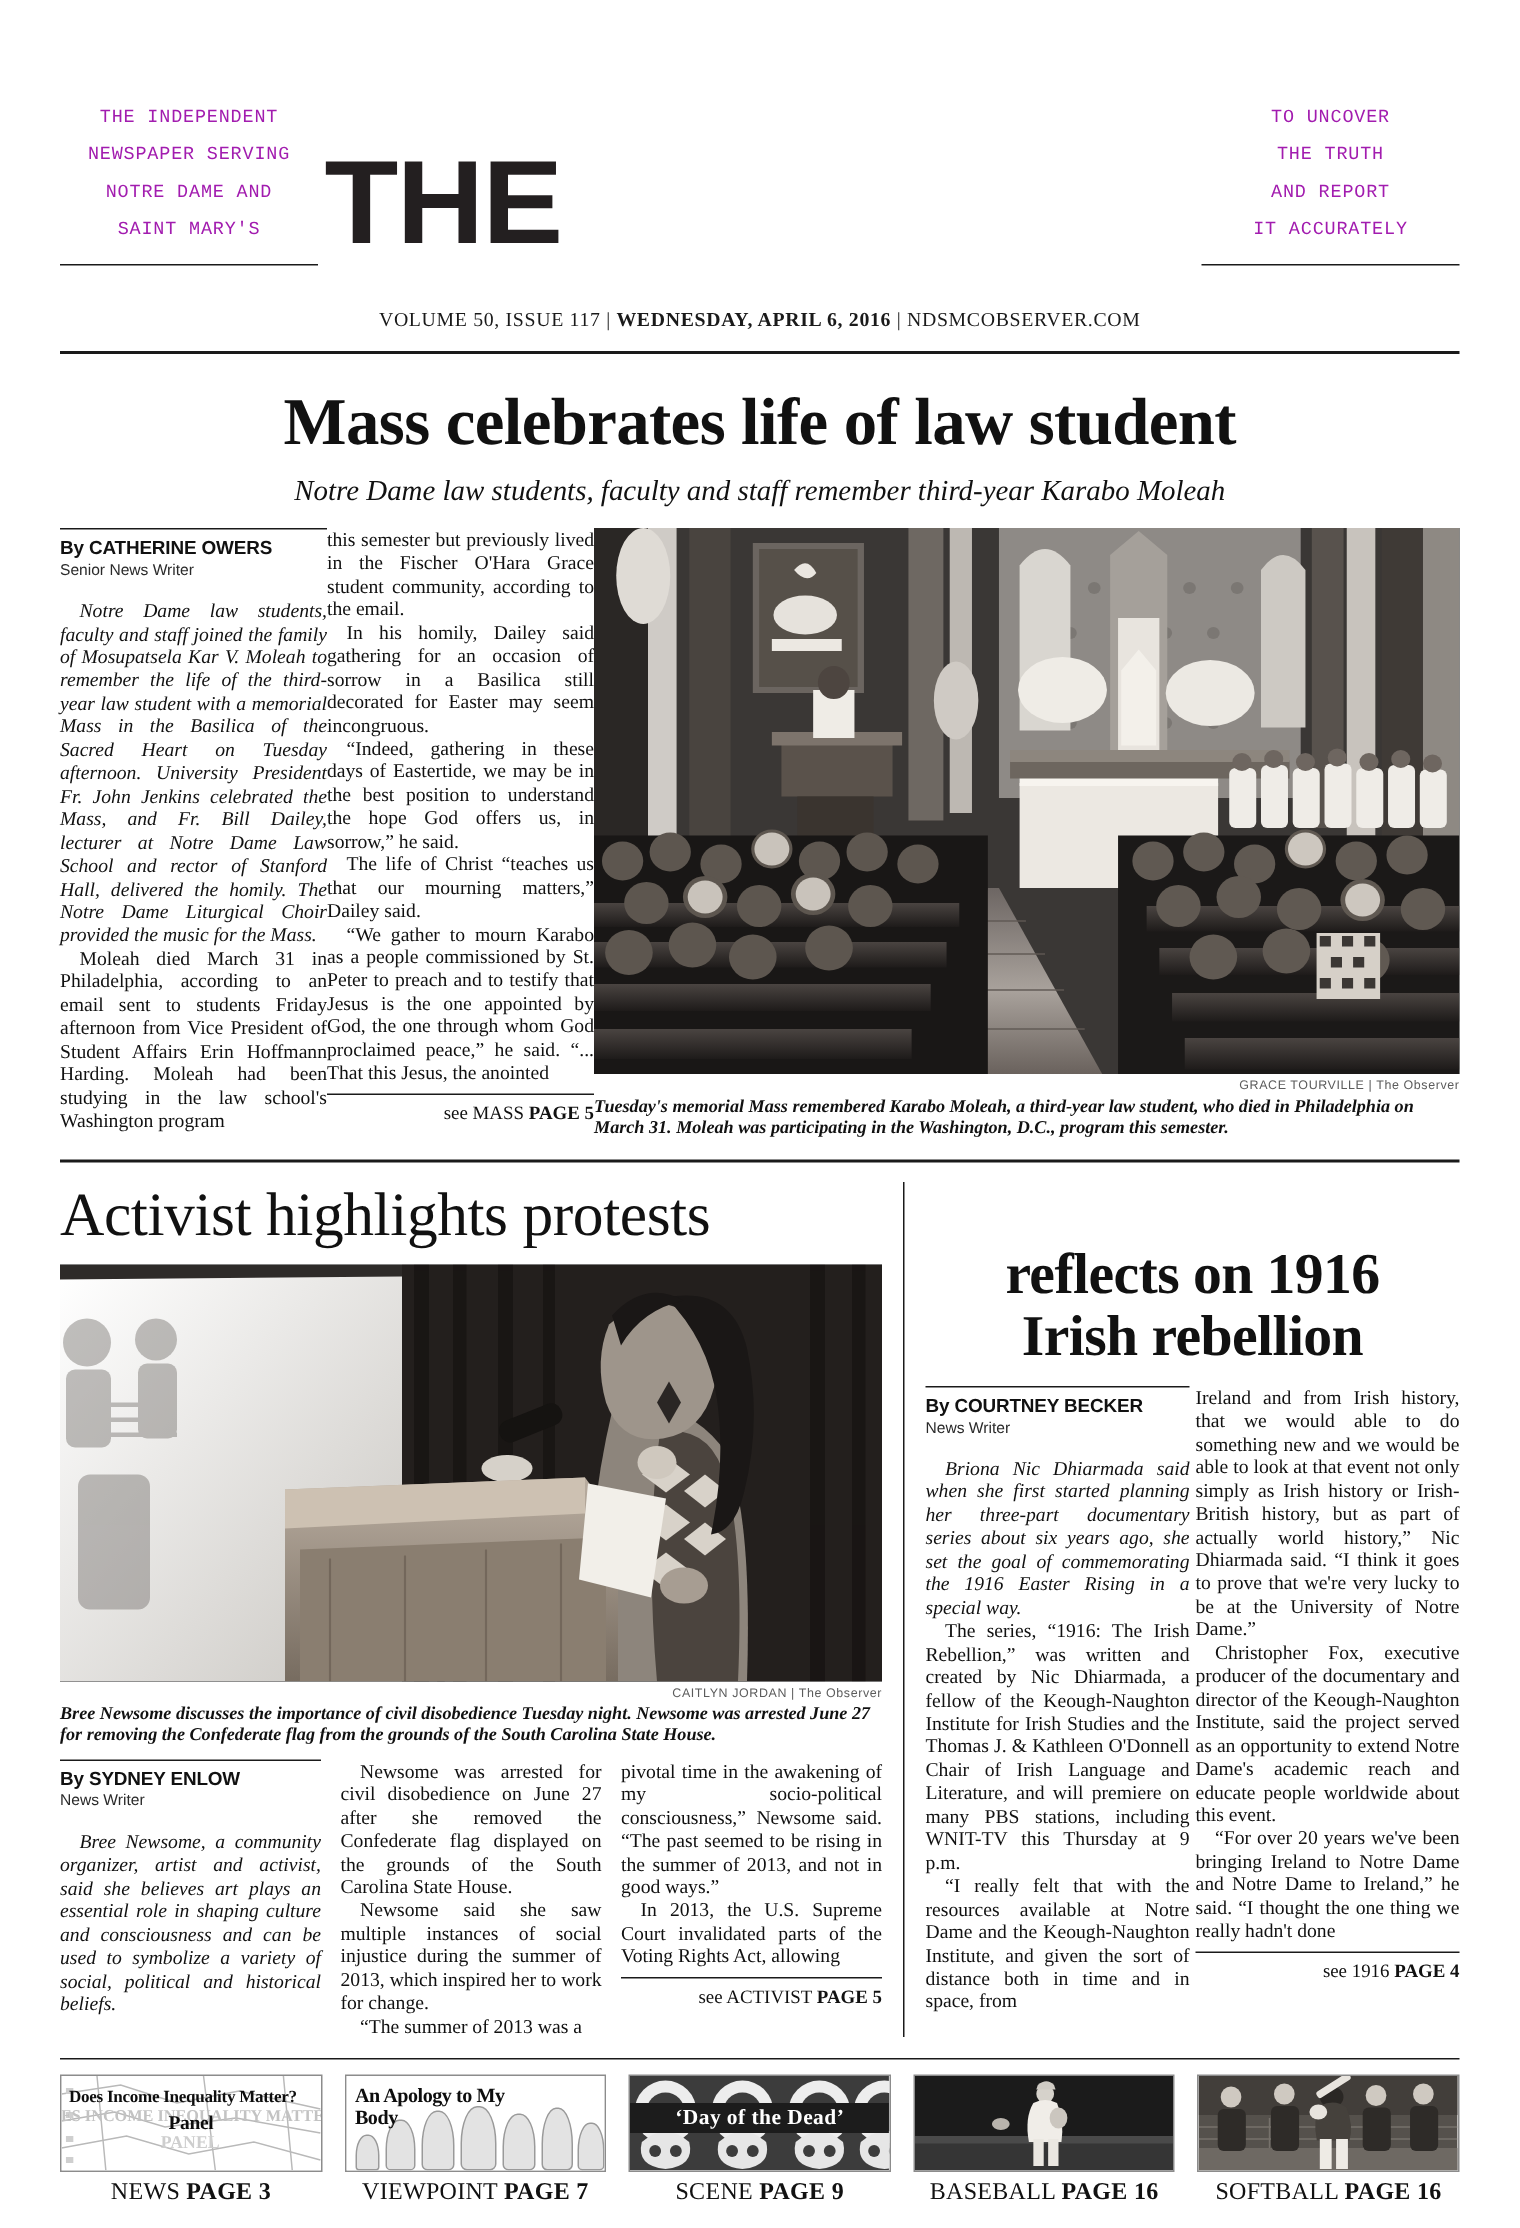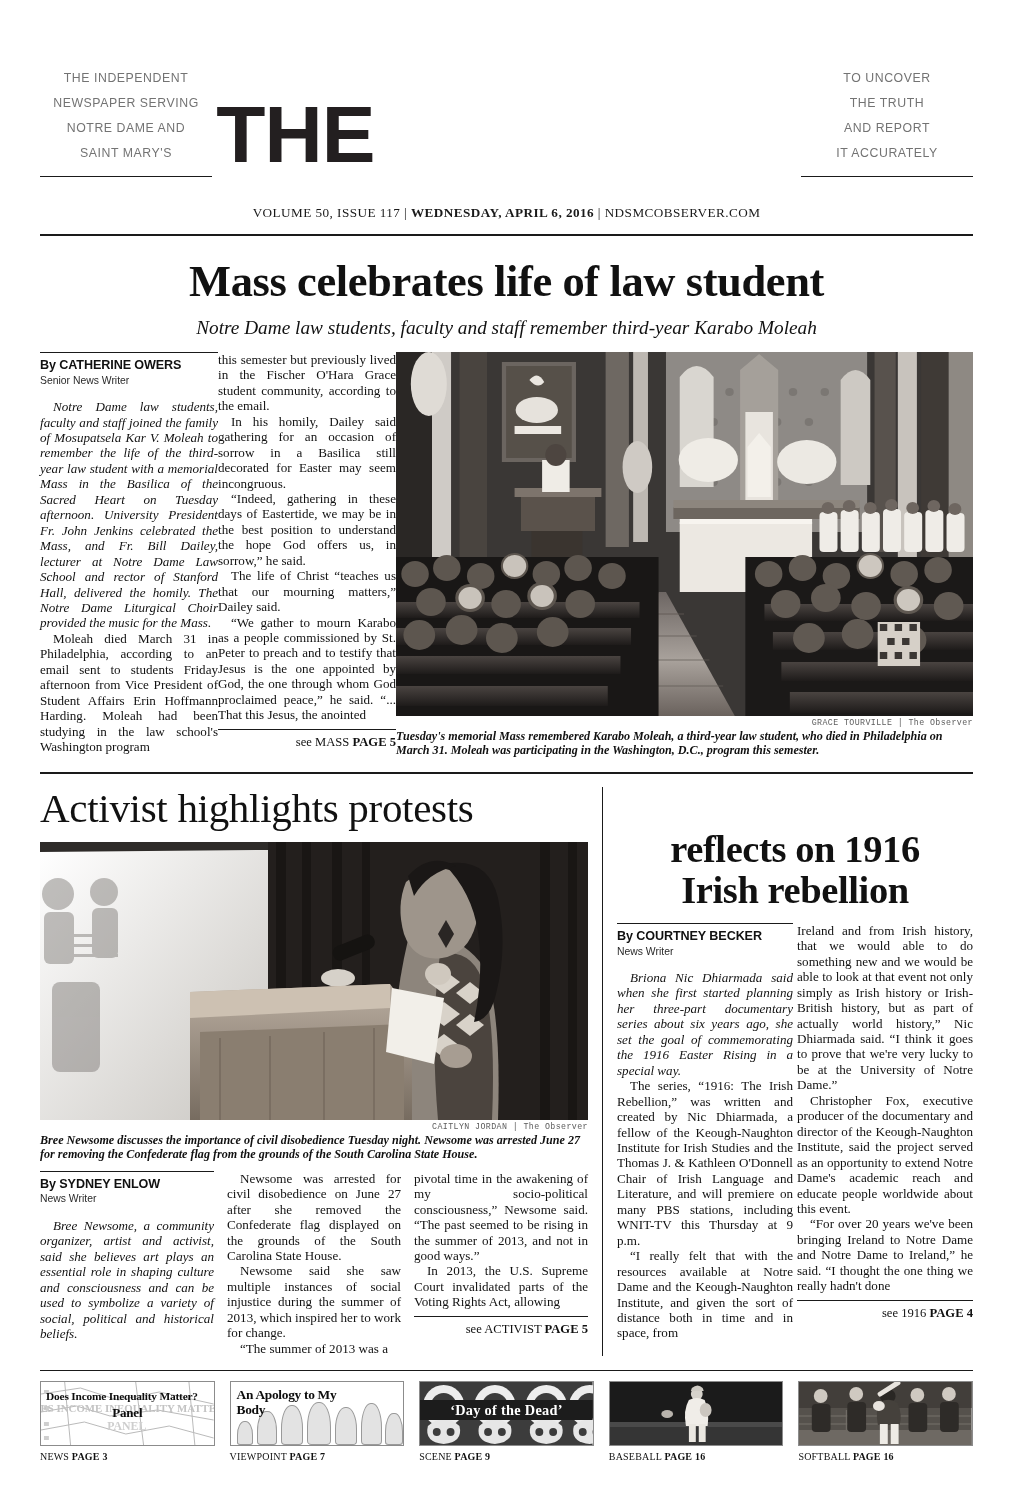--- a/index.html
+++ b/index.html
@@ -2,21 +2,21 @@
 <html><head>
 <meta charset="utf-8">
 <style>
   html,body{margin:0;padding:0;background:#ffffff;}
   body{width:1013px;height:1485px;font-family:"Liberation Serif",serif;color:#111;}
   .page{position:relative;width:1013px;height:1485px;background:#fff;overflow:hidden;}
 
   
   .masthead{display:flex;align-items:stretch;padding:48px 40px 0 40px;height:140px;box-sizing:content-box;}
   .mh-side{width:172px;display:flex;flex-direction:column;justify-content:flex-start;padding-top:18px;}
-  .mh-side .tagline{font-family:Liberation Sans, sans-serif;font-size:12.3px;letter-spacing:.55px;line-height:25px;text-align:center;color:#737373;}
+  .mh-side .tagline{font-family:Liberation Mono, monospace;font-size:12.3px;letter-spacing:.55px;line-height:25px;text-align:center;color:#a21caf;}
   .mh-side.left .tagline{text-align:center;}
   .mh-side.right .tagline{text-align:center;}
   .mh-rule{border-top:1.6px solid #1a1a1a;margin-top:10px;}
   .mh-center{flex:1;display:flex;align-items:center;justify-content:center;position:relative;height:140px;}
   .logo-wrap{display:flex;align-items:stretch;height:104px;width:100%;}
   .logo-the{font-family:"Liberation Sans",sans-serif;font-weight:bold;font-size:79px;line-height:138px;letter-spacing:-1px;
             transform:scaleX(1.02);color:#231f20;padding-left:6px;padding-right:14px;white-space:nowrap;}
   .logo-box{position:relative;flex:1;background:#231f20;display:flex;align-items:center;overflow:hidden;}
   .logo-observer{font-family:"Liberation Sans",sans-serif;font-weight:bold;color:#fff;font-size:82px;
                  line-height:138px;letter-spacing:1.5px;transform:scaleY(1.12);transform-origin:center;
@@ -46,21 +46,21 @@
   .bytitle{font-family:"Liberation Sans",sans-serif;font-size:10.4px;color:#2a2a2a;margin-top:1px;line-height:1.2;}
   p.body{font-size:13.1px;line-height:15.45px;text-align:justify;text-indent:13px;margin:0;
          hyphens:auto;-webkit-hyphens:auto;}
   p.body.first{margin-top:12px;font-style:italic;}
   .jump{border-top:1.3px solid #1a1a1a;margin-top:6px;padding-top:5px;text-align:right;font-size:12.6px;
         font-family:"Liberation Serif",serif;}
   .jump b{font-weight:bold;}
 
   
   .photo{position:relative;background:#2b2b2b;overflow:hidden;}
-  .credit{font-family:Liberation Mono, monospace;font-size:8.3px;letter-spacing:.4px;color:#5c5c5c;
+  .credit{font-family:Liberation Sans, sans-serif;font-size:8.3px;letter-spacing:.4px;color:#5c5c5c;
           text-align:right;margin-top:2px;}
   .cap{font-family:"Liberation Serif",serif;font-style:italic;font-weight:bold;font-size:12.1px;line-height:14.6px;margin-top:2px;}
 
   .lead-photo-col{flex:1;}
   .lead-photo{height:364px;}
 
   .sect-hr{border:0;border-top:2.6px solid #1a1a1a;margin:14px 40px 0 40px;}
 
   
   .mid{display:flex;padding:0 40px;margin-top:13px;}
@@ -77,21 +77,21 @@
   .three-col{display:flex;gap:13px;margin-top:9px;}
   .three-col .c{width:174px;}
   .two-col{display:flex;gap:4px;margin-top:11px;}
   .two-col .c{width:176px;}
 
   
   .teaser-hr{border:0;border-top:1.6px solid #1a1a1a;margin:14px 40px 0 40px;}
   .teasers{display:flex;padding:0 40px;gap:15px;margin-top:10px;}
   .teaser{width:175px;}
   .tz{height:63px;border:1px solid #8c8c8c;position:relative;overflow:hidden;background:#fff;}
-  .tlabel{font-family:"Liberation Serif",serif;font-size:10px;text-align:left;margin-top:5px;letter-spacing:.2px;}
+  .tlabel{font-family:"Liberation Serif",serif;font-size:16px;text-align:center;margin-top:5px;letter-spacing:.2px;}
   .tlabel b{font-weight:bold;}
 
   
   .t1bg{position:absolute;inset:0;background:#ffffff;}
   .t1txt{position:absolute;left:5px;top:8px;right:5px;font-family:"Liberation Serif",serif;font-weight:bold;
          font-size:11.4px;line-height:1.12;letter-spacing:-.2px;color:#0d0d0d;}
   .t1txt .l2{text-align:center;font-size:13px;margin-top:3px;}
   .t2txt{position:absolute;left:6px;top:6px;font-family:"Liberation Serif",serif;font-weight:bold;font-size:13.4px;
          line-height:1.08;letter-spacing:-.3px;color:#0d0d0d;}
   .t3txt{position:absolute;left:4px;top:20px;right:4px;text-align:center;font-family:"Liberation Serif",serif;

